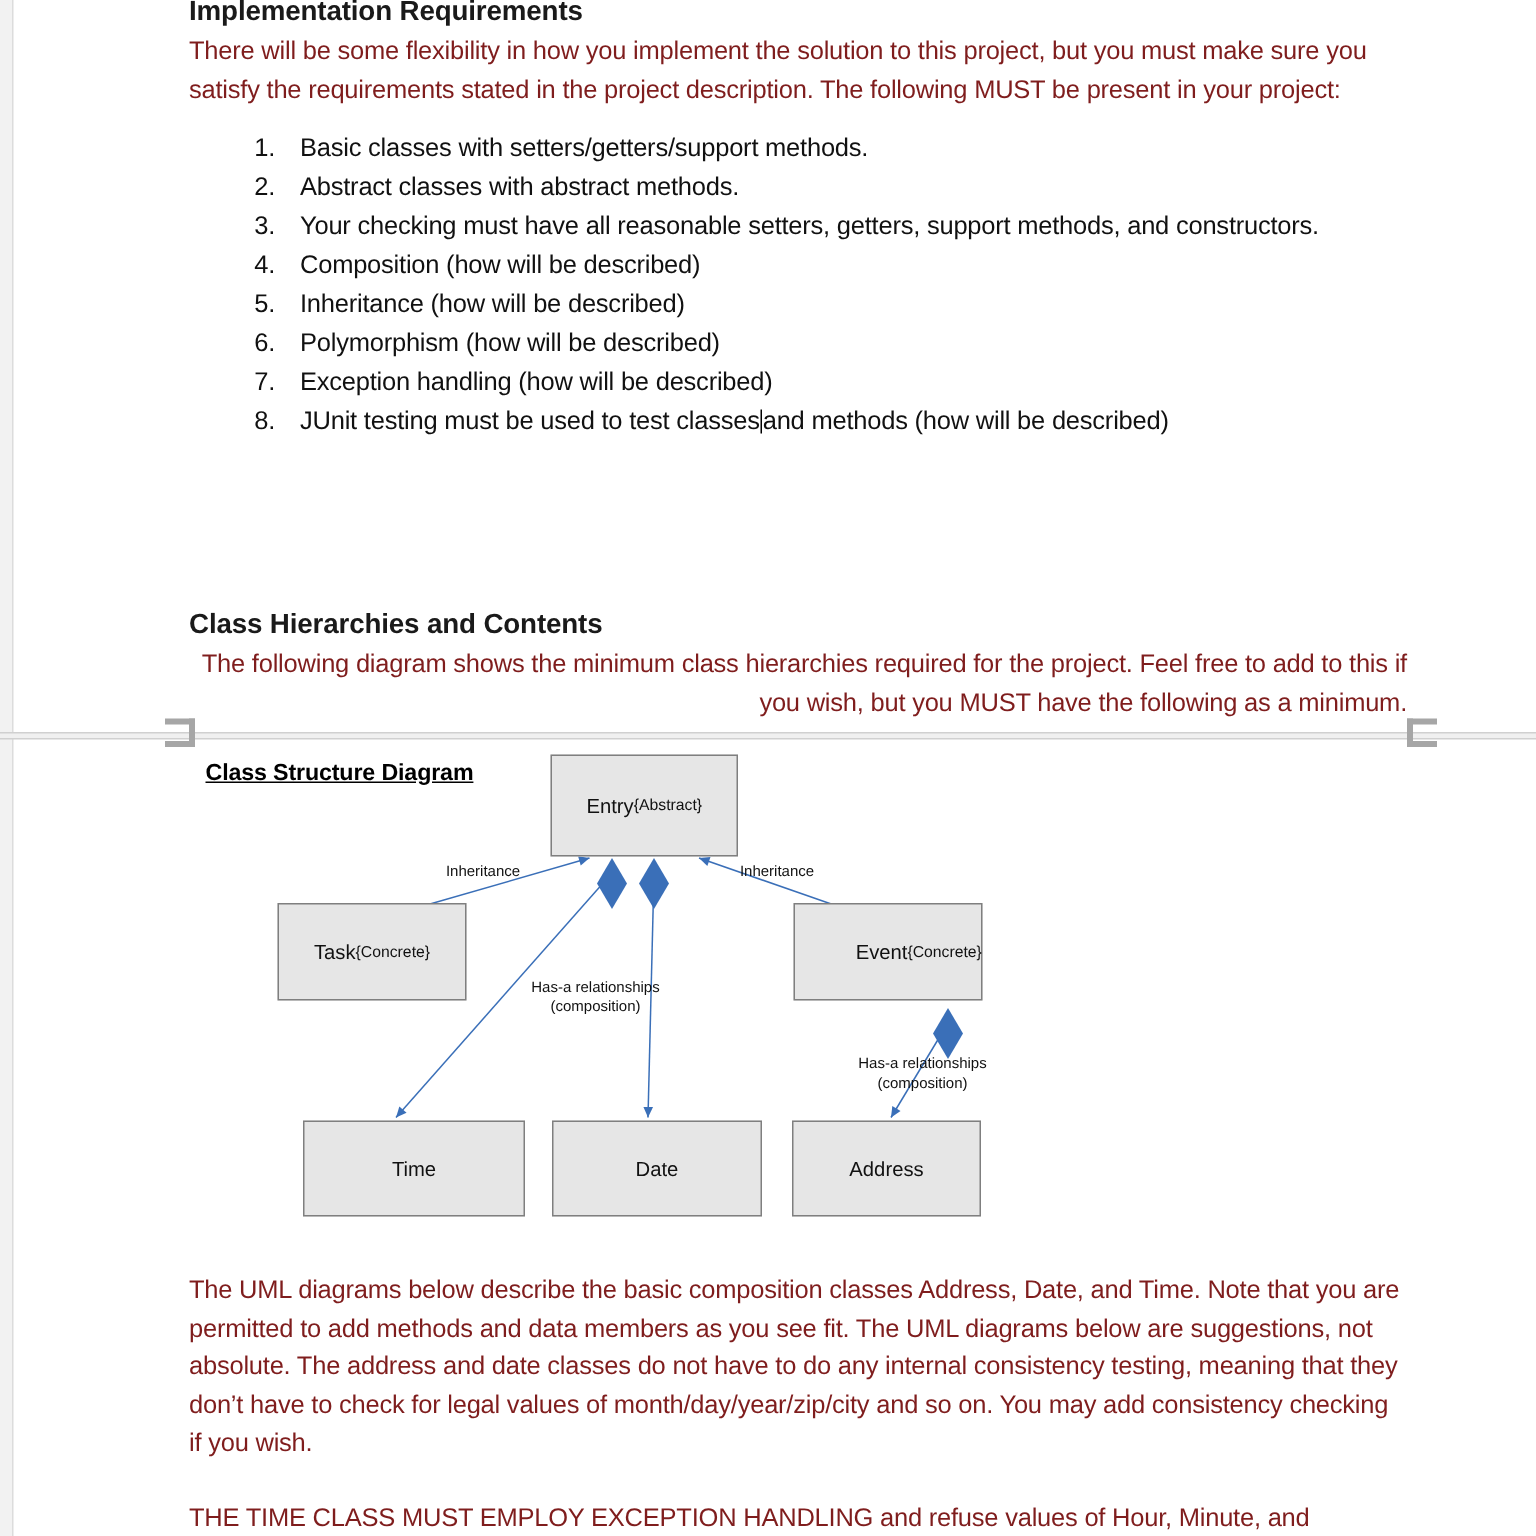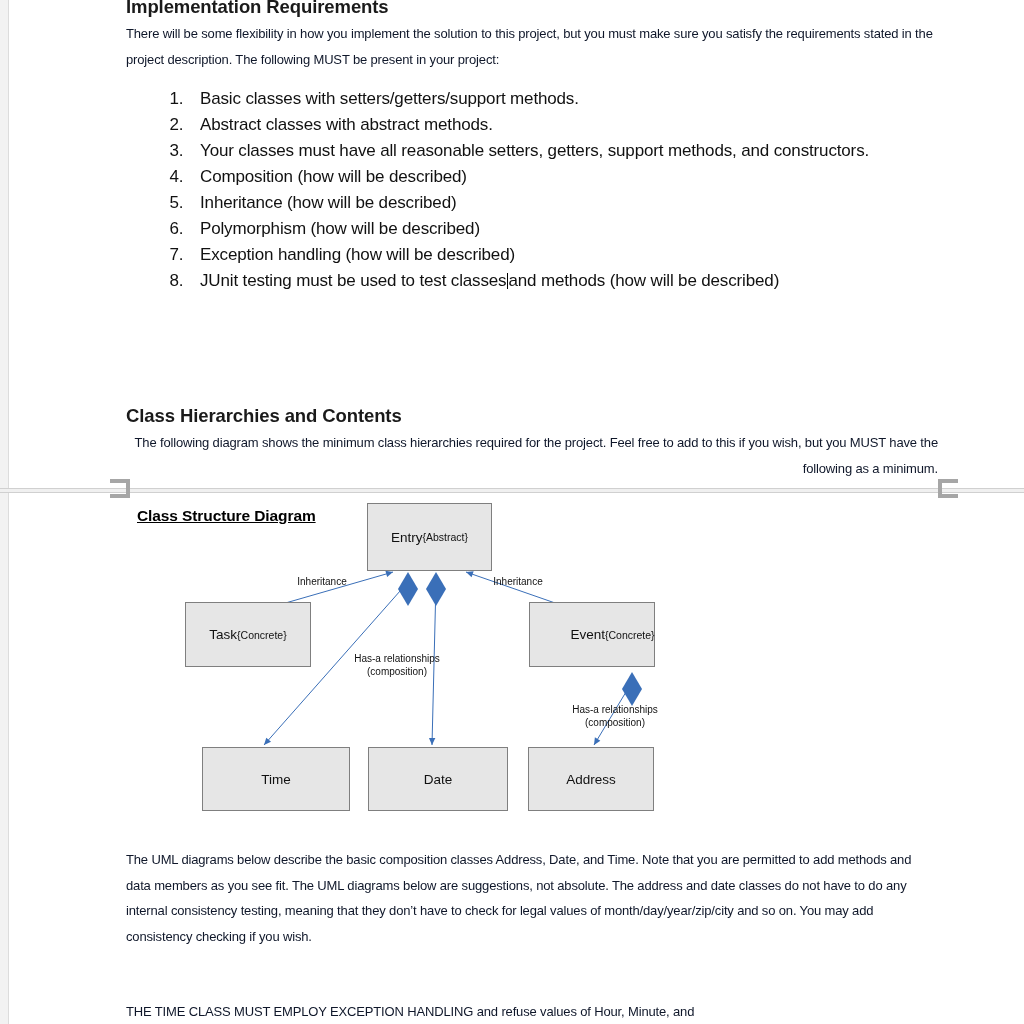--- a/index.html
+++ b/index.html
@@ -43,21 +43,21 @@
   .mh-right .bar-b { left: 0;   top: 15px; width: 20px; height: 4px; }
   .mh-right .bar-v { left: 0;   top: 0;   width: 4px;  height: 19px; }
 
   
   .doc { position: absolute; left: 126px; width: 812px; color: #000; }
   h2.sec {
     font-size: 18.5px; font-weight: bold; letter-spacing: -0.1px;
     line-height: 22px; color: #1a1a1a;
   }
   p.body {
-    font-size: 13px; line-height: 25.6px; color: #0f172a;
+    font-size: 17px; line-height: 25.6px; color: #7f1d1d;
     letter-spacing: -0.15px;
   }
   ol.reqs {
     margin: 14px 0 0 62px; font-size: 17px; line-height: 25.5px;
     letter-spacing: -0.15px; color: #111;
   }
   ol.reqs li { padding-left: 12px; margin-bottom: 0.5px; }
   .caret {
     display: inline-block; width: 1px; height: 16px; background: #000;
     vertical-align: -3px; margin: 0 0.5px;
@@ -103,21 +103,21 @@
       <i class="bar-b"></i>
       <i class="bar-v"></i>
   </div>
 
   <div class="doc" style="top:-4px;">
     <h2 class="sec">Implementation Requirements</h2>
     <p class="body" style="margin-top:3px;">There will be some flexibility in how you implement the solution to this project, but you must make sure you satisfy the requirements stated in the project description. The following MUST be present in your project:</p>
     <ol class="reqs" id="reqs-list">
         <li>Basic classes with setters/getters/support methods.</li>
         <li>Abstract classes with abstract methods.</li>
-        <li>Your classes must have all reasonable setters, getters, support methods, and constructors.</li>
+        <li>Your checking must have all reasonable setters, getters, support methods, and constructors.</li>
         <li>Composition (how will be described)</li>
         <li>Inheritance (how will be described)</li>
         <li>Polymorphism (how will be described)</li>
         <li>Exception handling (how will be described)</li>
         <li><span>JUnit testing must be used to test classes</span><span class="caret"></span><span>and methods (how will be described)</span></li>
       </ol>
   </div>
 
   <div class="doc" style="top:405px;">
     <h2 class="sec">Class Hierarchies and Contents</h2>

